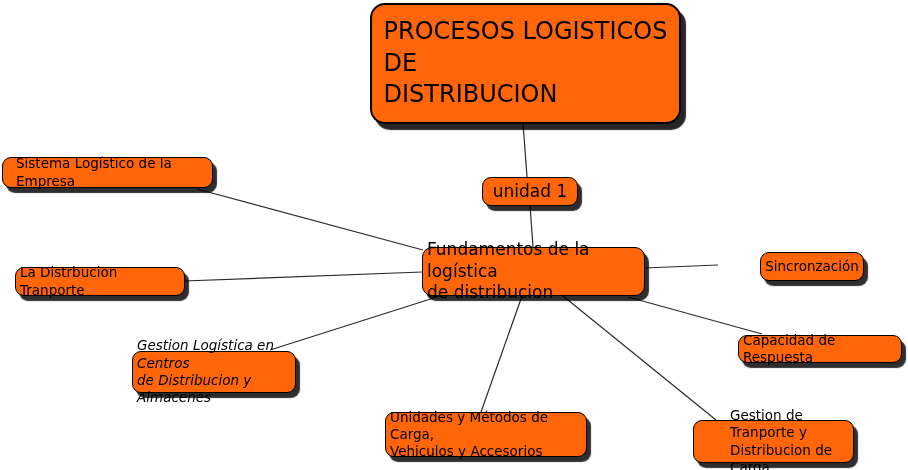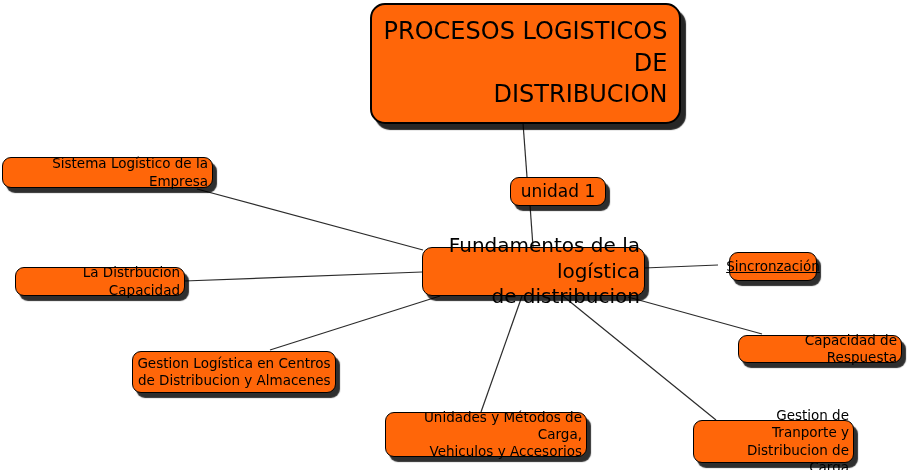--- a/index.html
+++ b/index.html
@@ -28,41 +28,41 @@
   #edges line {
     stroke: var(--line);
     stroke-width: 1.2;
   }
   .node {
     position: absolute;
     z-index: 2;
     display: flex;
     align-items: center;
     justify-content: center;
-    text-align: right;
+    text-align: left;
     background: var(--node-fill);
     border: 1.5px solid var(--node-border);
     border-radius: 9px;
     box-shadow: 4px 5px 1px rgba(0,0,0,0.82);
     color: var(--text);
     white-space: pre-line;
     line-height: 1.28;
     font-size: 13.5px;
     padding: 2px 4px;
     cursor: default;
   }
   .node--root {
     border-width: 2px;
     border-radius: 15px;
     font-size: 24px;
     line-height: 1.32;
     box-shadow: 5px 6px 1px rgba(0,0,0,0.85);
   }
-  .node--unidad { font-size: 17px; border-radius: 9px; margin-left: 28px; }
-  .node--center { font-size: 20px; border-radius: 10px; }
+  .node--unidad { font-size: 17px; border-radius: 9px; }
+  .node--center { font-size: 17px; border-radius: 10px; }
 </style>
 </head>
 <body>
 
 <div id="canvas">
 
   <svg id="edges" viewBox="0 0 908 470" xmlns="http://www.w3.org/2000/svg">
     <line x1="523" y1="123" x2="527" y2="177"></line>
     <line x1="530" y1="205" x2="533" y2="247"></line>
     <line x1="197" y1="189" x2="423" y2="250"></line>
@@ -78,26 +78,26 @@
 DE
 DISTRIBUCION</div>
 
   <div class="node node--unidad" style="left:482px; top:177px; width:96px; height:29px;">unidad 1</div>
 
   <div class="node node--center" style="left:422px; top:247px; width:223px; height:49px;">Fundamentos de la logística
 de distribucion</div>
 
   <div class="node" style="left:2px; top:157px; width:211px; height:31px;padding-left:13px;">Sistema Logístico de la Empresa</div>
 
-  <div class="node" style="left:15px; top:267px; width:170px; height:29px;">La Distrbucion Capacidad</div>
+  <div class="node" style="left:15px; top:267px; width:170px; height:29px;">La Distrbucion Tranporte</div>
 
-  <div class="node" style="left:132px; top:351px; width:204px; height:42px;">Gestion Logística en Centros
+  <div class="node" style="left:132px; top:351px; width:164px; height:42px;font-style:italic;">Gestion Logística en Centros
 de Distribucion y Almacenes</div>
 
-  <div class="node" style="left:729px; top:252px; width:88px; height:29px;text-decoration:underline;">Sincronzación</div>
+  <div class="node" style="left:760px; top:252px; width:104px; height:29px;">Sincronzación</div>
 
   <div class="node" style="left:385px; top:412px; width:202px; height:45px;">Unidades y Métodos de Carga,
 Vehiculos y Accesorios</div>
 
   <div class="node" style="left:738px; top:335px; width:164px; height:28px;">Capacidad de Respuesta</div>
 
   <div class="node" style="left:693px; top:420px; width:161px; height:43px;padding-left:36px;">Gestion de Tranporte y
 Distribucion de Carga</div>
 
 </div>

